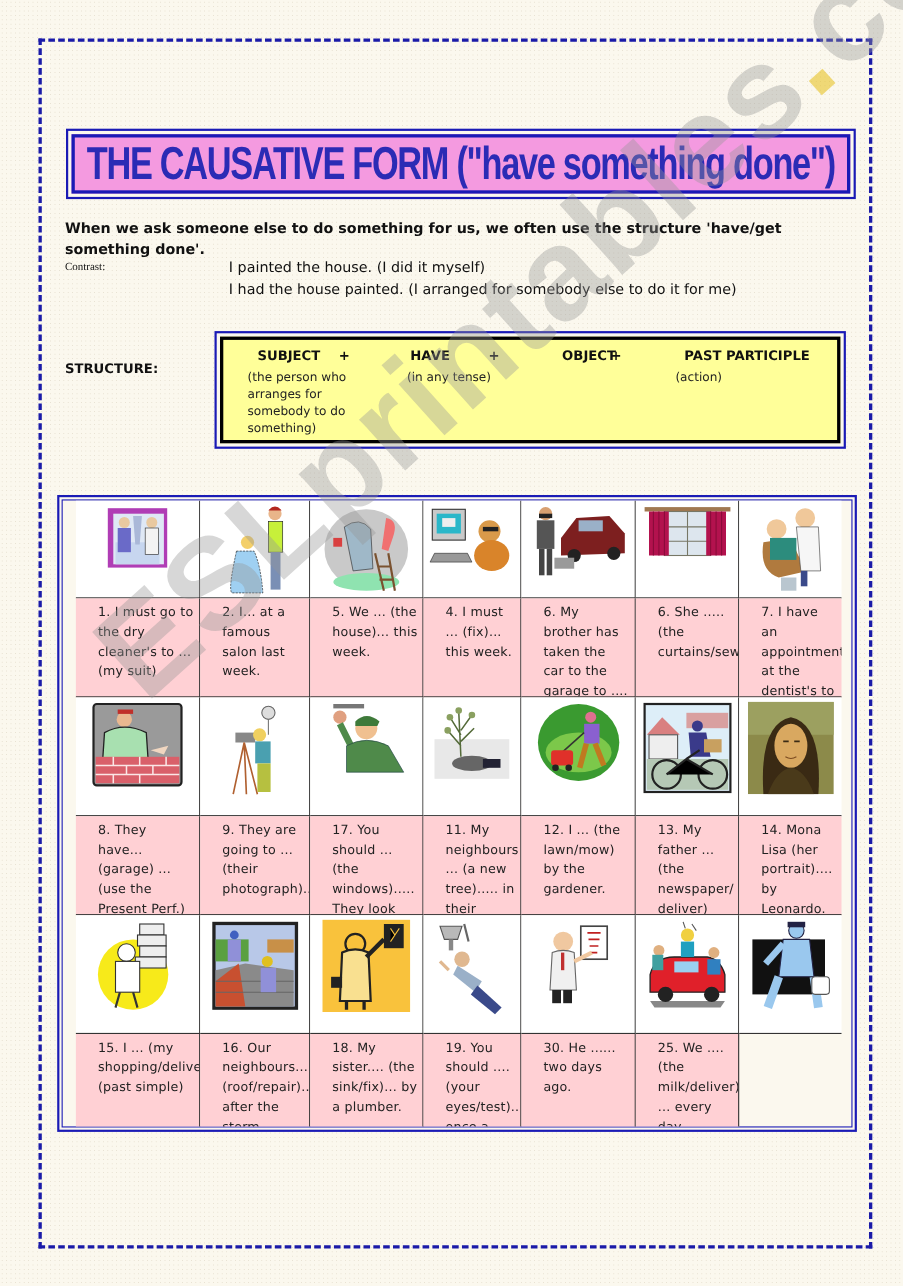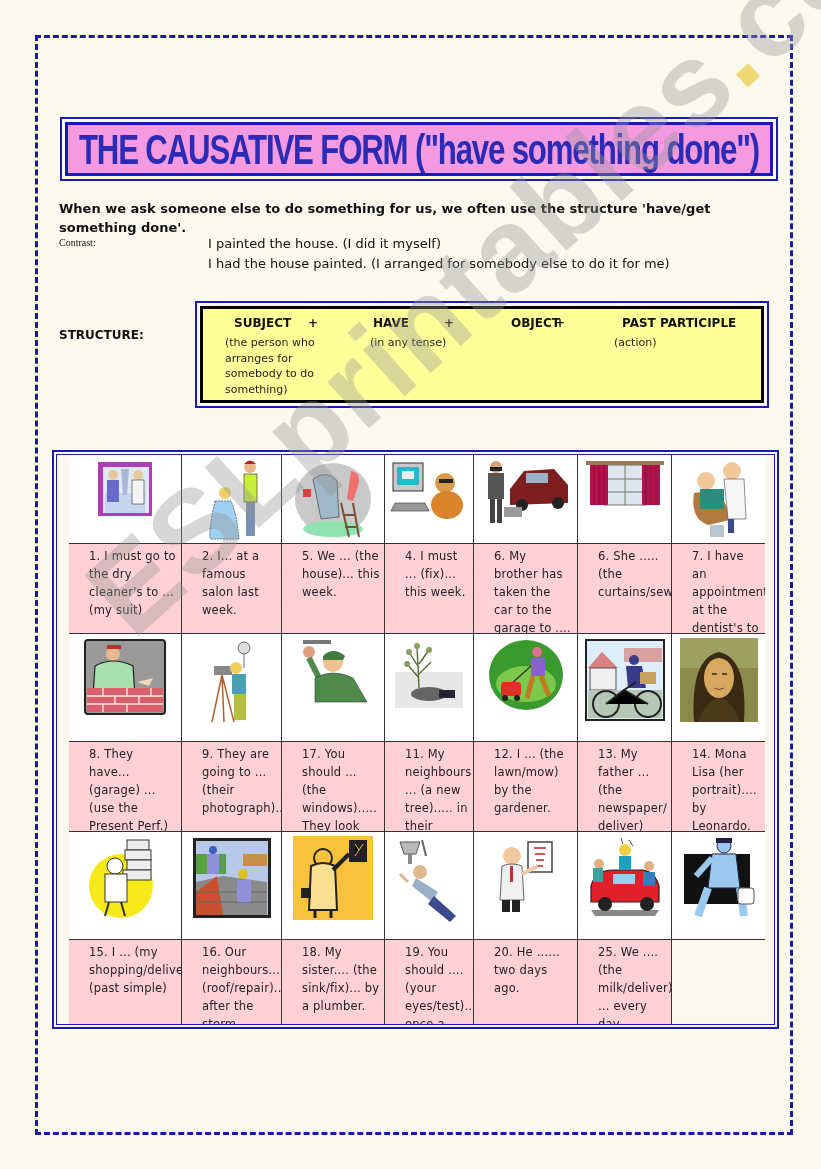--- a/index.html
+++ b/index.html
@@ -384,19 +384,19 @@
             <path d="M30 52 L20 80 M62 52 L66 80" stroke="#9ac8ee" stroke-width="8"></path>
             <path d="M34 22 L18 40" stroke="#9ac8ee" stroke-width="6"></path>
             <rect x="60" y="52" width="16" height="16" rx="3" fill="#fff" stroke="#555"></rect>
           </svg>
       </div>
 
       <div class="cell txt-cell">15. I ... (my shopping/deliver) (past simple)</div>
       <div class="cell txt-cell">16. Our neighbours... (roof/repair)... after the storm.</div>
       <div class="cell txt-cell">18. My sister.... (the sink/fix)... by a plumber.</div>
       <div class="cell txt-cell">19. You should ....(your eyes/test).. once a year.</div>
-      <div class="cell txt-cell">20. He ...... two days ago.</div>
+      <div class="cell txt-cell">30. He ...... two days ago.</div>
       <div class="cell txt-cell">25. We .... (the milk/deliver) ... every day.</div>
     </div>
   </div>
 </div>
 
 <div class="watermark"><span>ESLprintables</span><span class="watermark-dot">.</span><span>com</span></div>
 
 </body></html>

